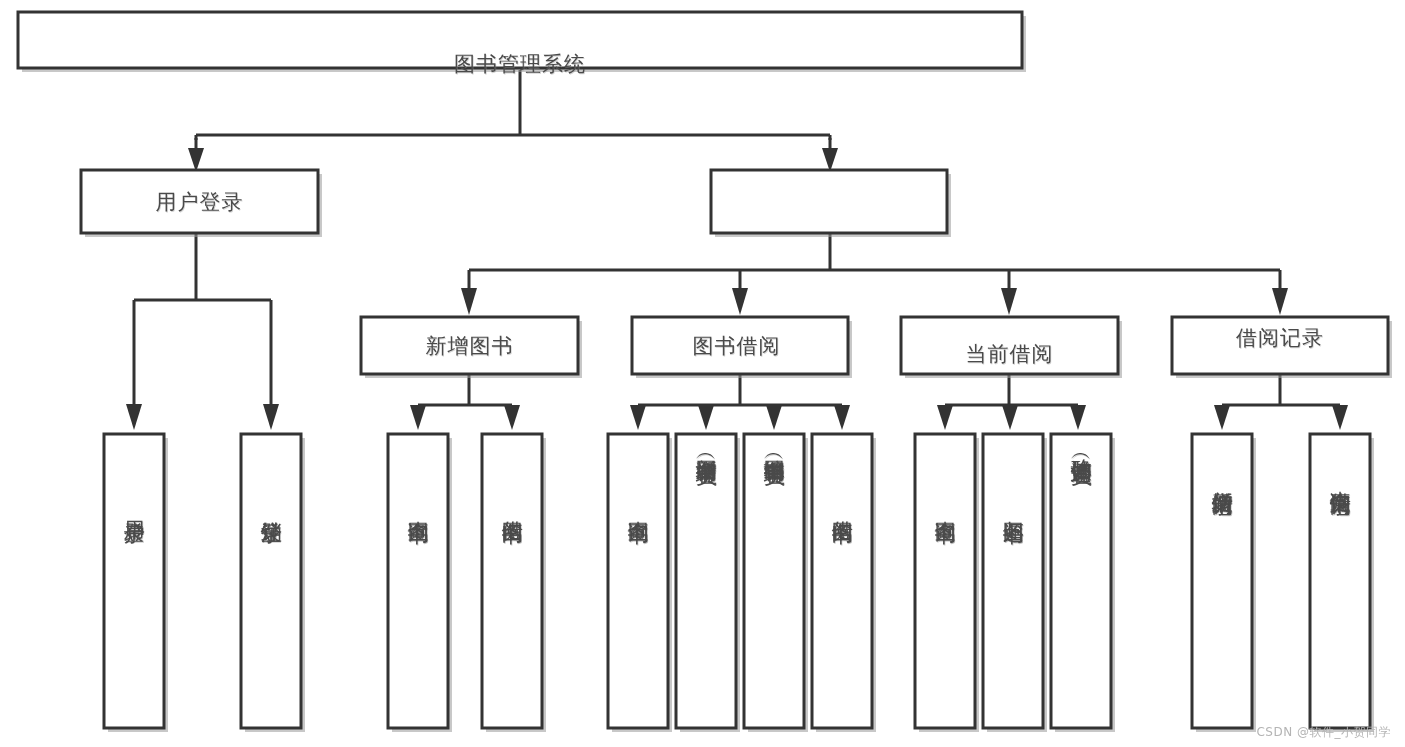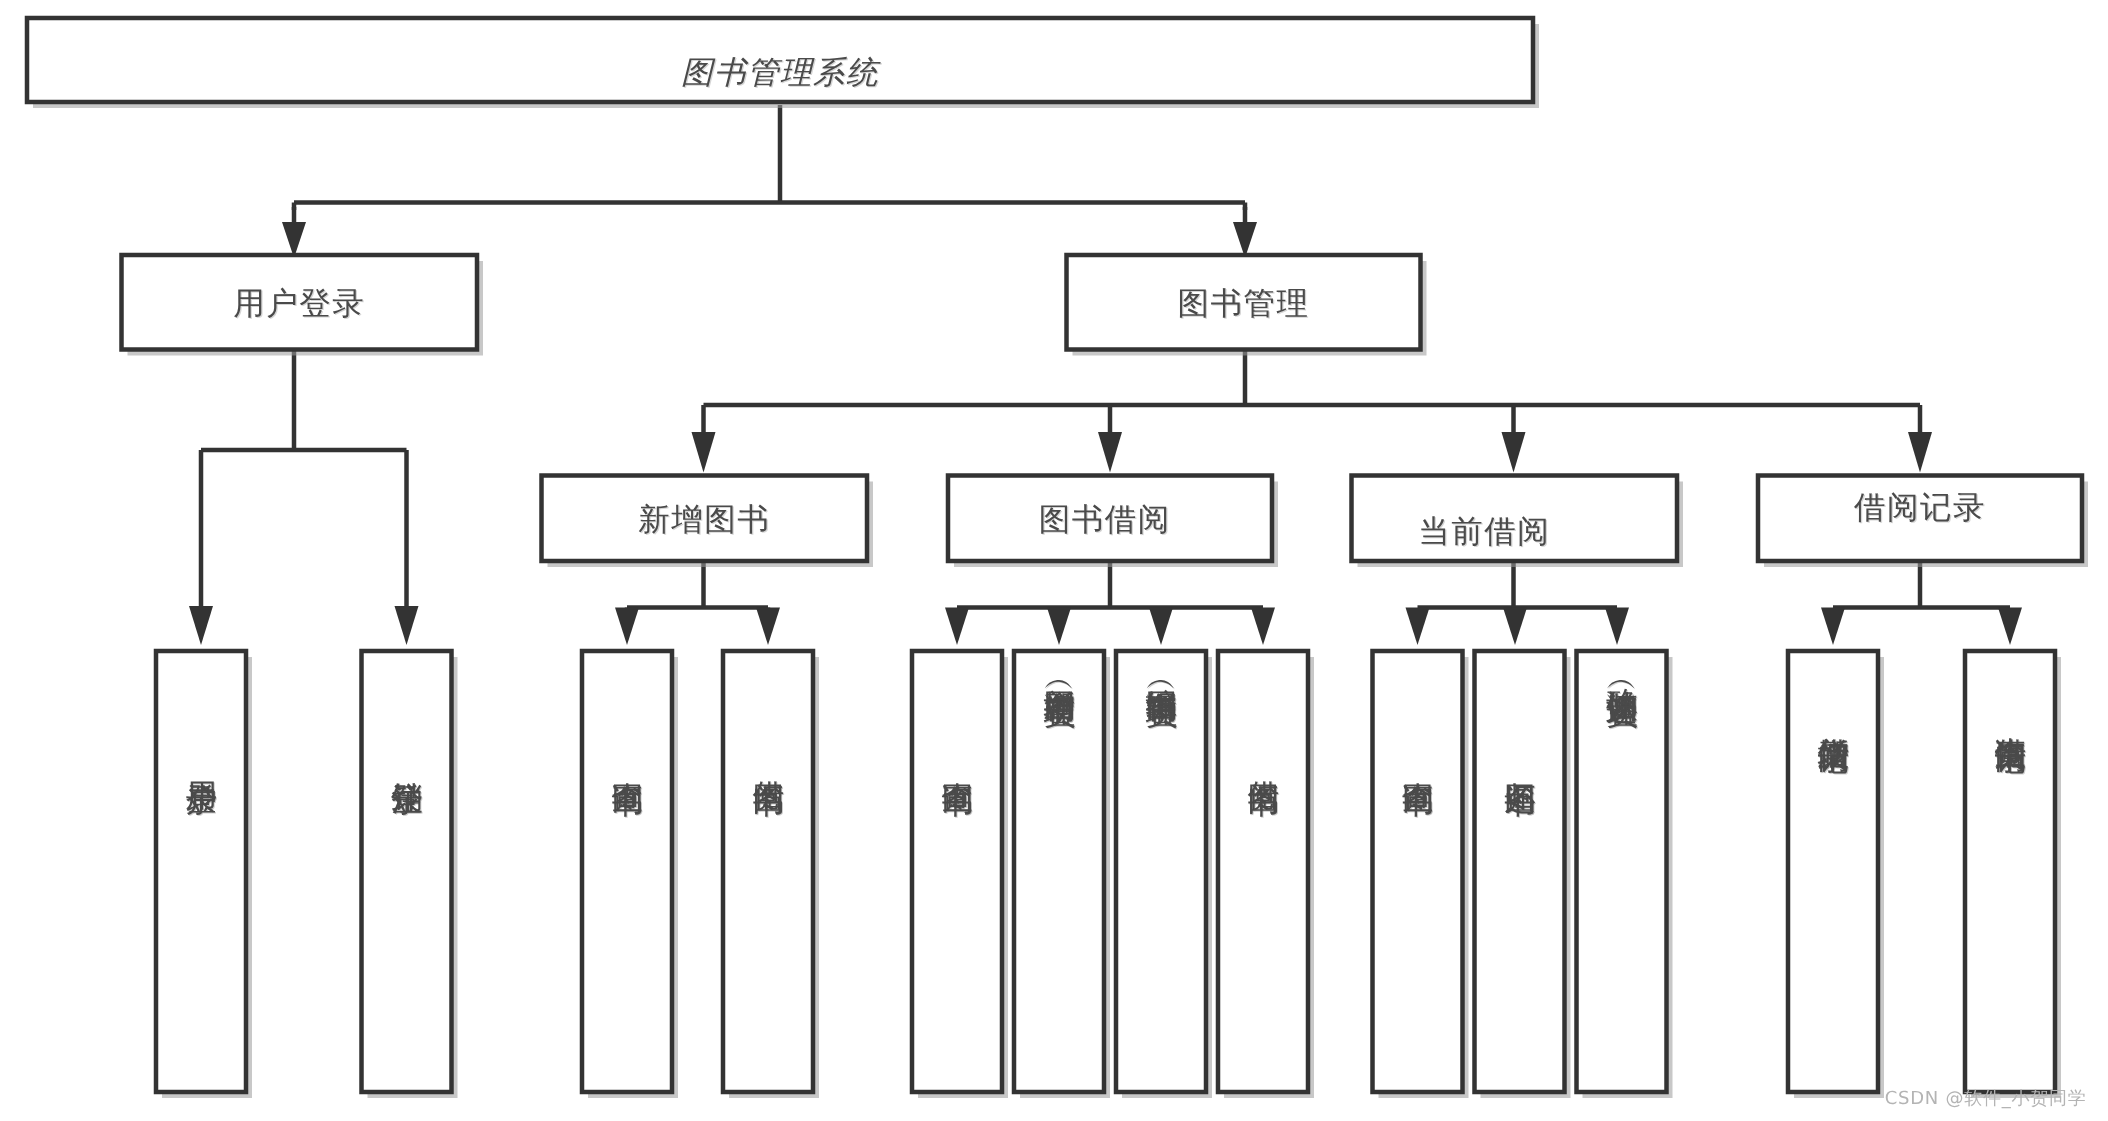--- a/index.html
+++ b/index.html
@@ -199,28 +199,27 @@
       <rect class="node-shadow" x="1055" y="438" width="60" height="294"></rect>
       <rect class="node-box" x="1051" y="434" width="60" height="294"></rect>
 
       <rect class="node-shadow" x="1196" y="438" width="60" height="294"></rect>
       <rect class="node-box" x="1192" y="434" width="60" height="294"></rect>
       <rect class="node-shadow" x="1314" y="438" width="60" height="294"></rect>
       <rect class="node-box" x="1310" y="434" width="60" height="294"></rect>
     </g>
   </svg>
 
-  <div class="box-title-text" style="left:18px; top:12px; width:1004px; height:72px;font-style:italic;">图书管理系统</div>
+  <div class="box-title-text" style="left:18px; top:28px; width:1004px; height:72px;">图书管理系统</div>
 
   <div class="box-title-text" style="left:81px; top:170px; width:237px; height:63px;">用户登录</div>
-  <div class="box-title-text" style="left:711px; top:170px; width:236px; height:63px;">图书管理</div>
 
   <div class="box-title-text" style="left:361px; top:317px; width:217px; height:57px;">新增图书</div>
   <div class="box-title-text" style="left:632px; top:317px; width:209px; height:57px;">图书借阅</div>
-  <div class="box-title-text" style="left:881px; top:317px; width:217px; height:74px;font-family:Liberation Serif, serif;">当前借阅</div>
+  <div class="box-title-text" style="left:901px; top:317px; width:217px; height:74px;font-family:Liberation Serif, serif;">当前借阅</div>
   <div class="box-title-text" style="left:1172px; top:317px; width:216px; height:41px;">借阅记录</div>
 
   <div class="leaf-label-wrap" style="left:104px; top:434px; width:60px; height:294px;">
     <span class="leaf-label" style="margin-top:70px;">用户登录</span>
   </div>
   <div class="leaf-label-wrap" style="left:241px; top:434px; width:60px; height:294px;">
     <span class="leaf-label" style="margin-top:70px;">注销登录</span>
   </div>
 
   <div class="leaf-label-wrap" style="left:388px; top:434px; width:60px; height:294px;">

